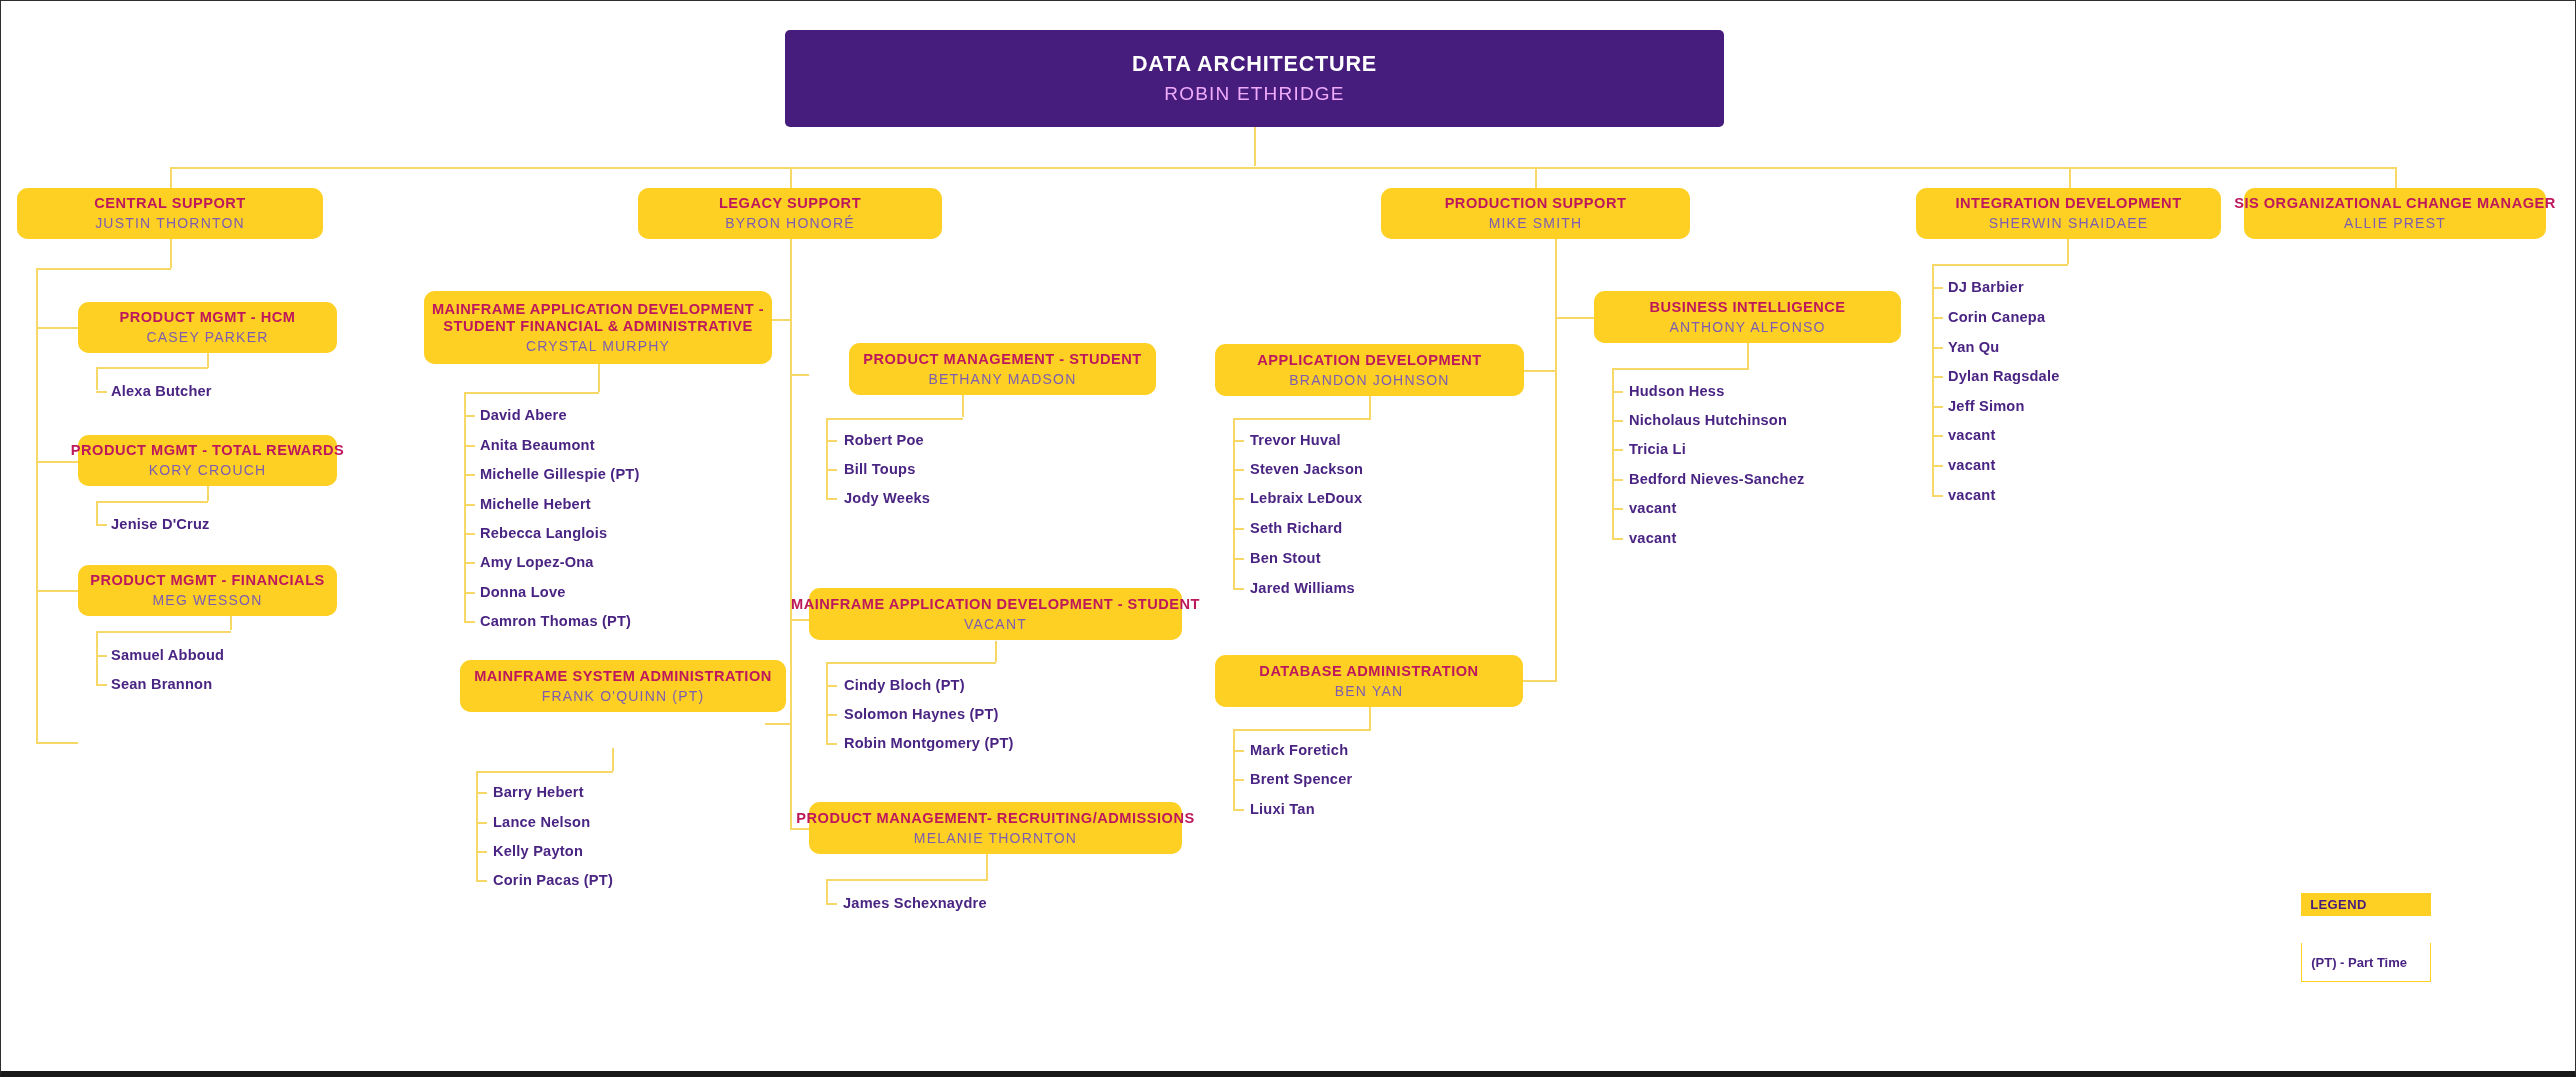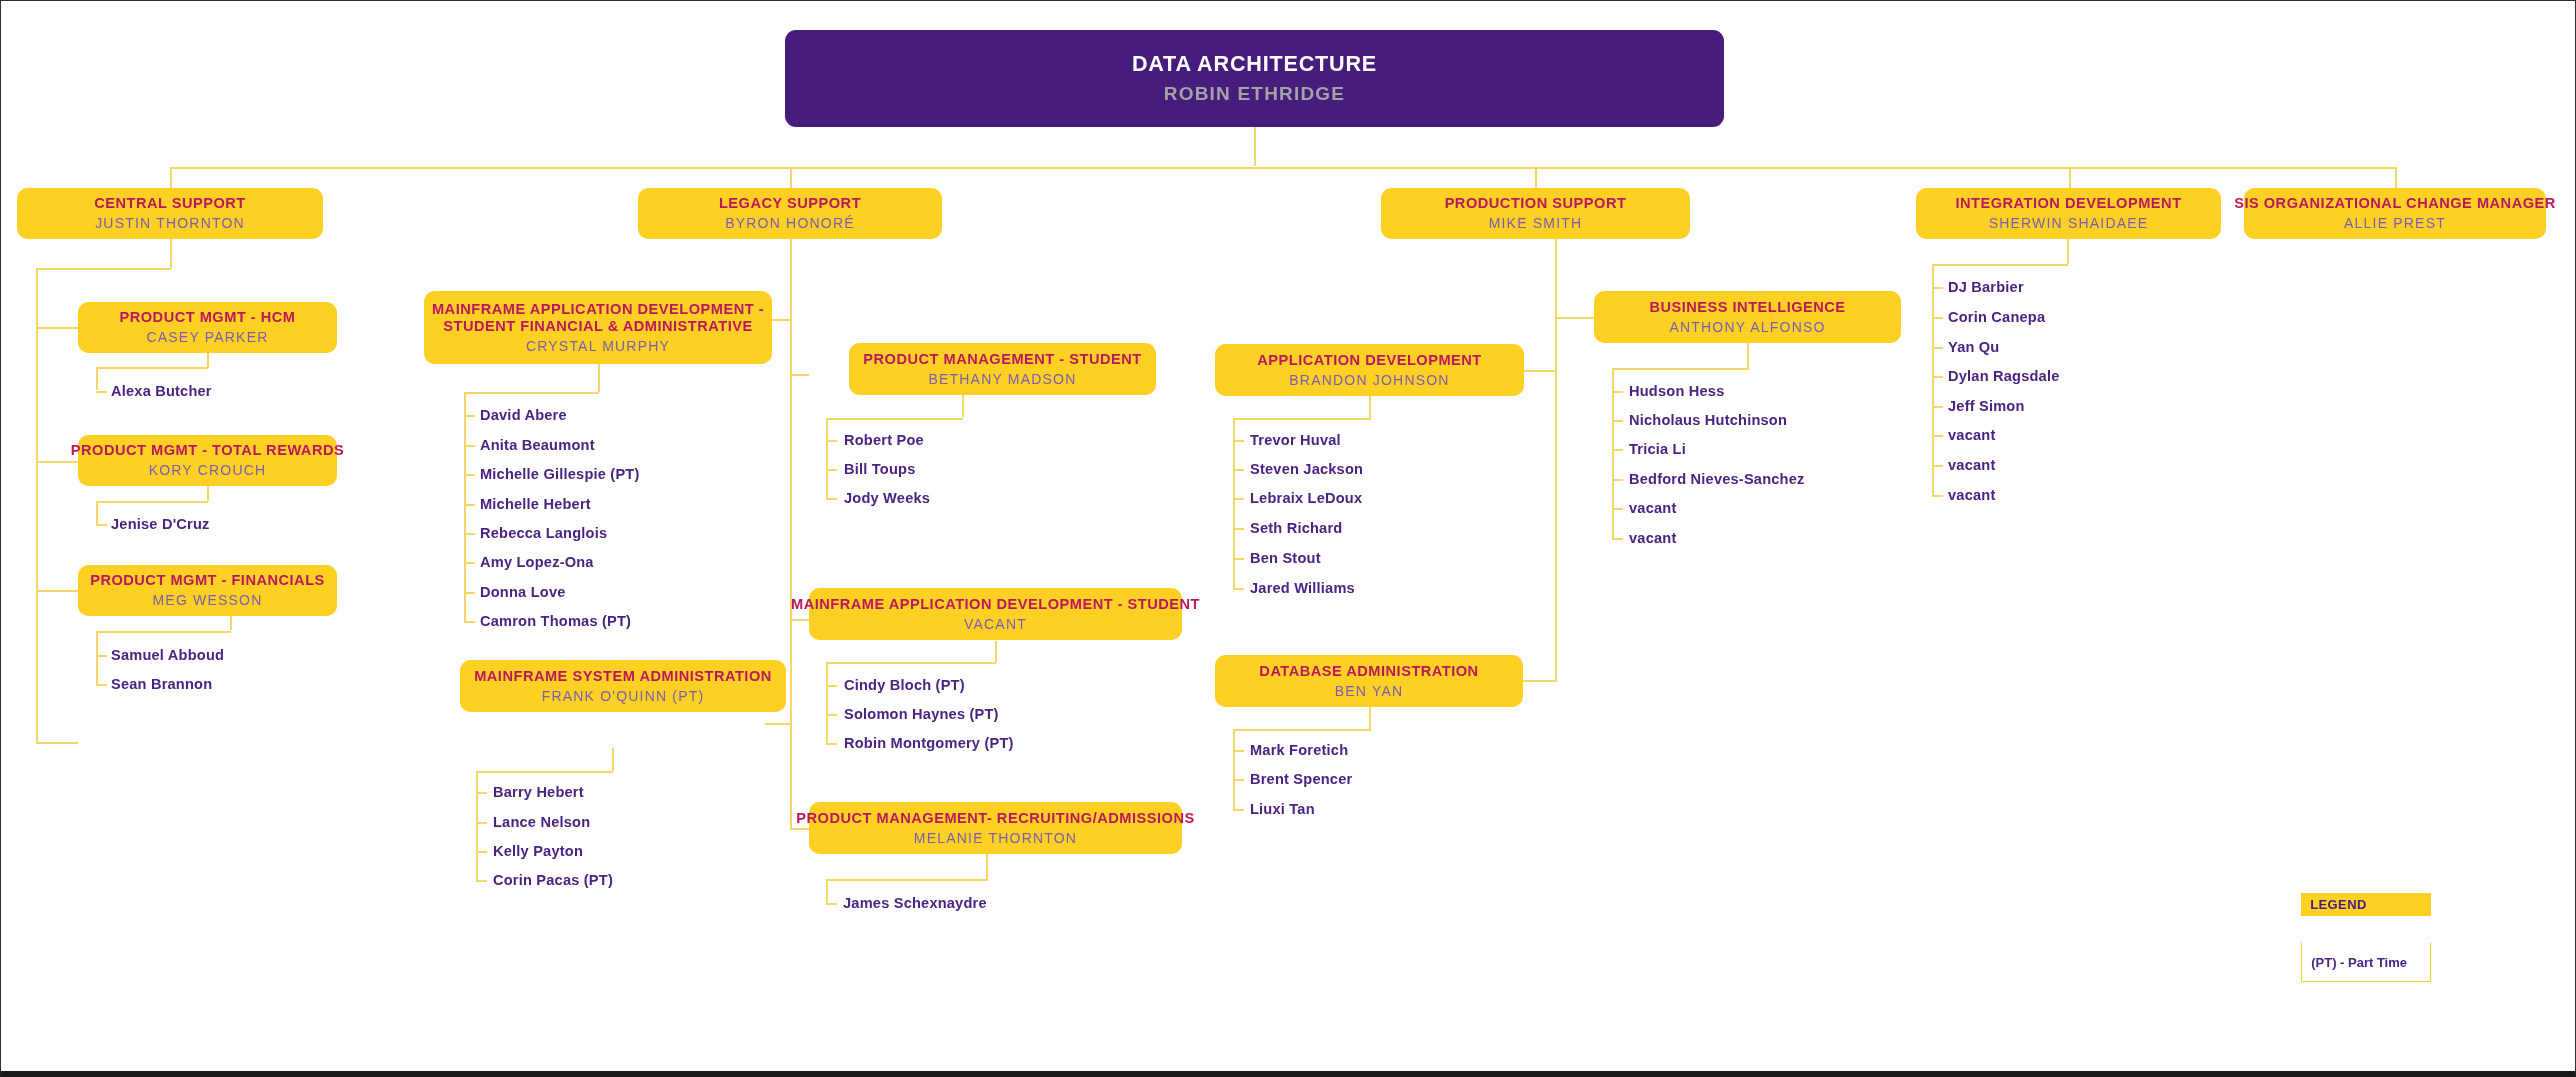--- a/index.html
+++ b/index.html
@@ -25,24 +25,24 @@
     text-align:center;gap:4.6px;padding:3.1px 6.2px;box-sizing:border-box;
   }
   .box .t{
     color:#be185d;font-weight:700;font-size:14.6px;letter-spacing:0.5px;white-space:nowrap;line-height:1.15;
   }
   .box.wrap .t{white-space:normal;}
   .box .m{
     color:#7C5DB1;font-weight:500;font-size:14px;letter-spacing:1.2px;white-space:nowrap;line-height:1.1;
   }
   .box.root{
-    background:#461D7C;border-radius:11px;gap:7.7px;
+    background:#461D7C;border-radius:5px;gap:7.7px;
   }
   .box.root .t{color:#ffffff;font-size:21.6px;letter-spacing:0.8px;}
-  .box.root .m{color:#a3a3a3;font-size:19px;letter-spacing:1.2px;font-weight:700;}
+  .box.root .m{color:#f0abfc;font-size:19px;letter-spacing:1.2px;font-weight:400;}
   .member{
     position:absolute;z-index:2;transform:translateY(-50%);
     color:#4A2482;font-weight:700;font-size:14.6px;letter-spacing:0.2px;white-space:nowrap;
   }
   .legend-header{
     position:absolute;z-index:2;background:#FDD023;
     color:#461D7C;font-weight:700;font-size:13px;letter-spacing:0.4px;
     box-sizing:border-box;padding-left:9.2px;display:flex;align-items:center;text-align:right;
   }
   .legend-body{

